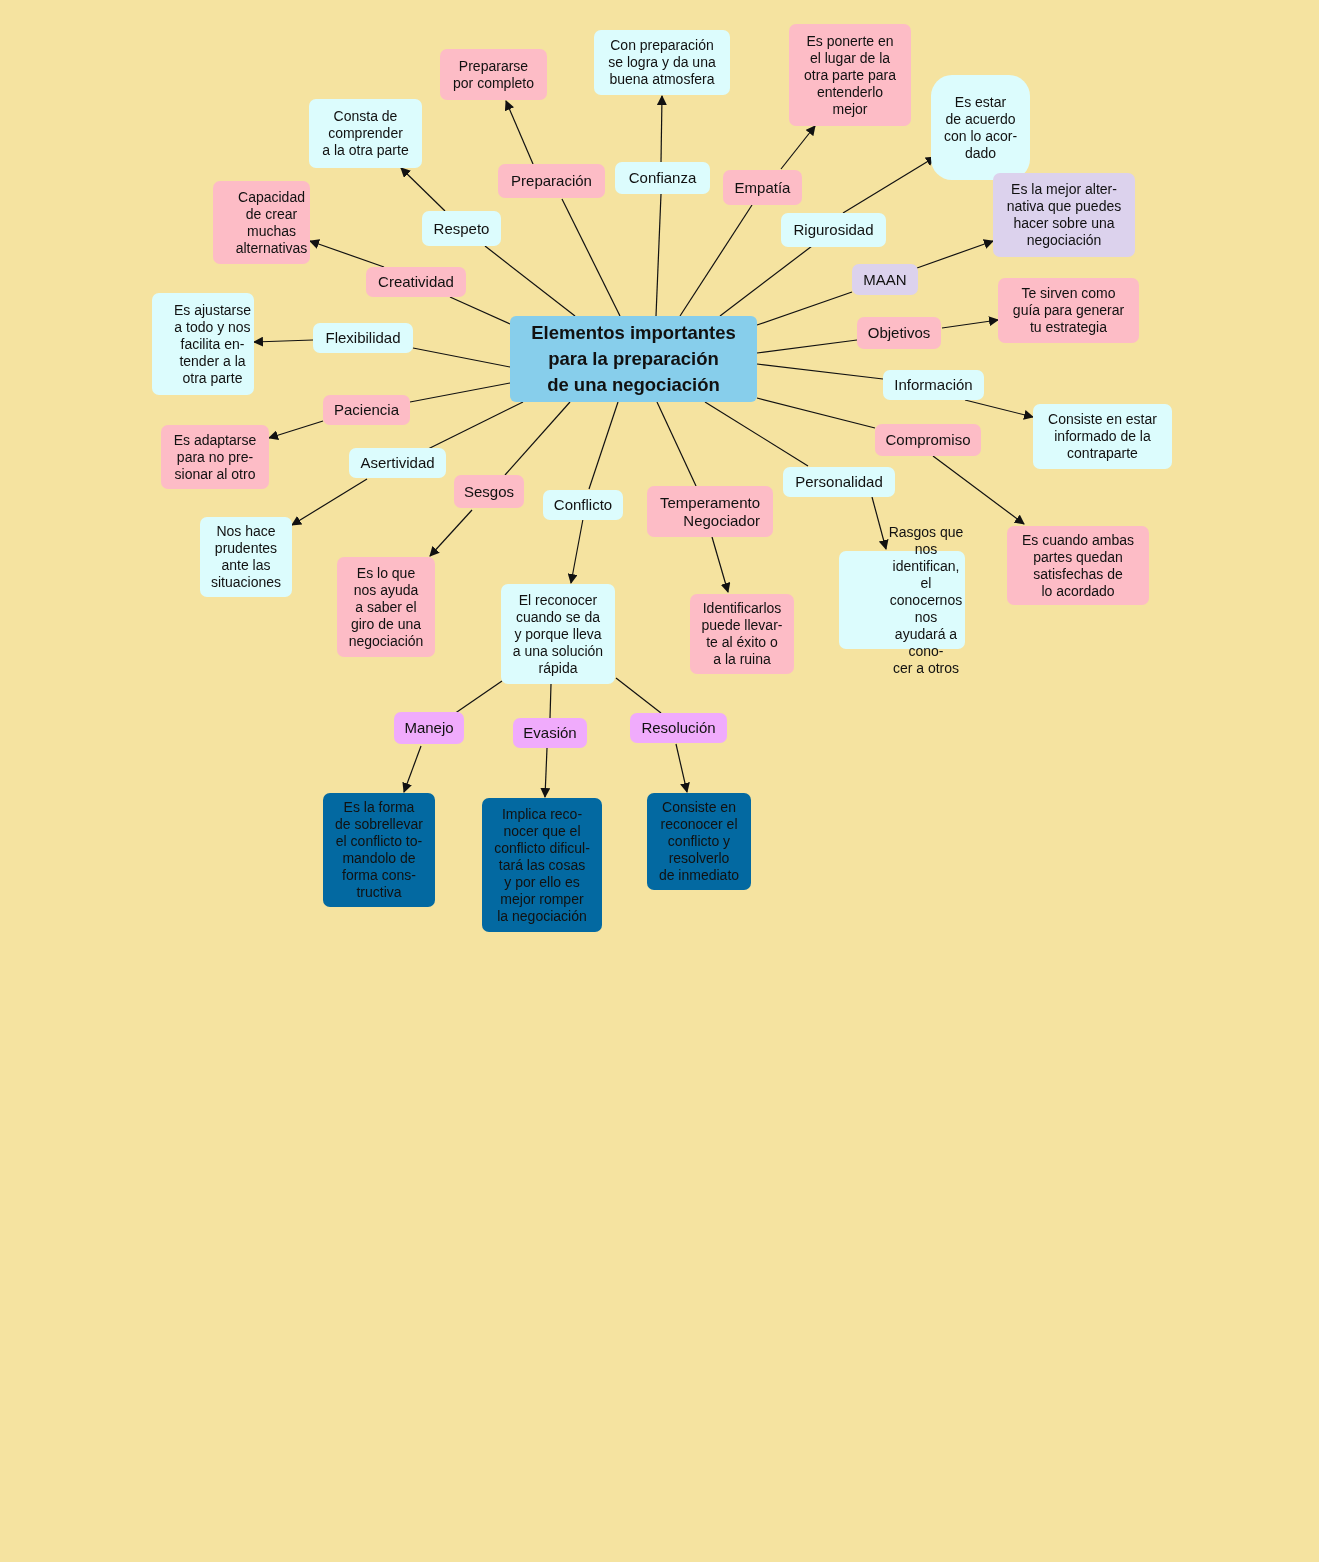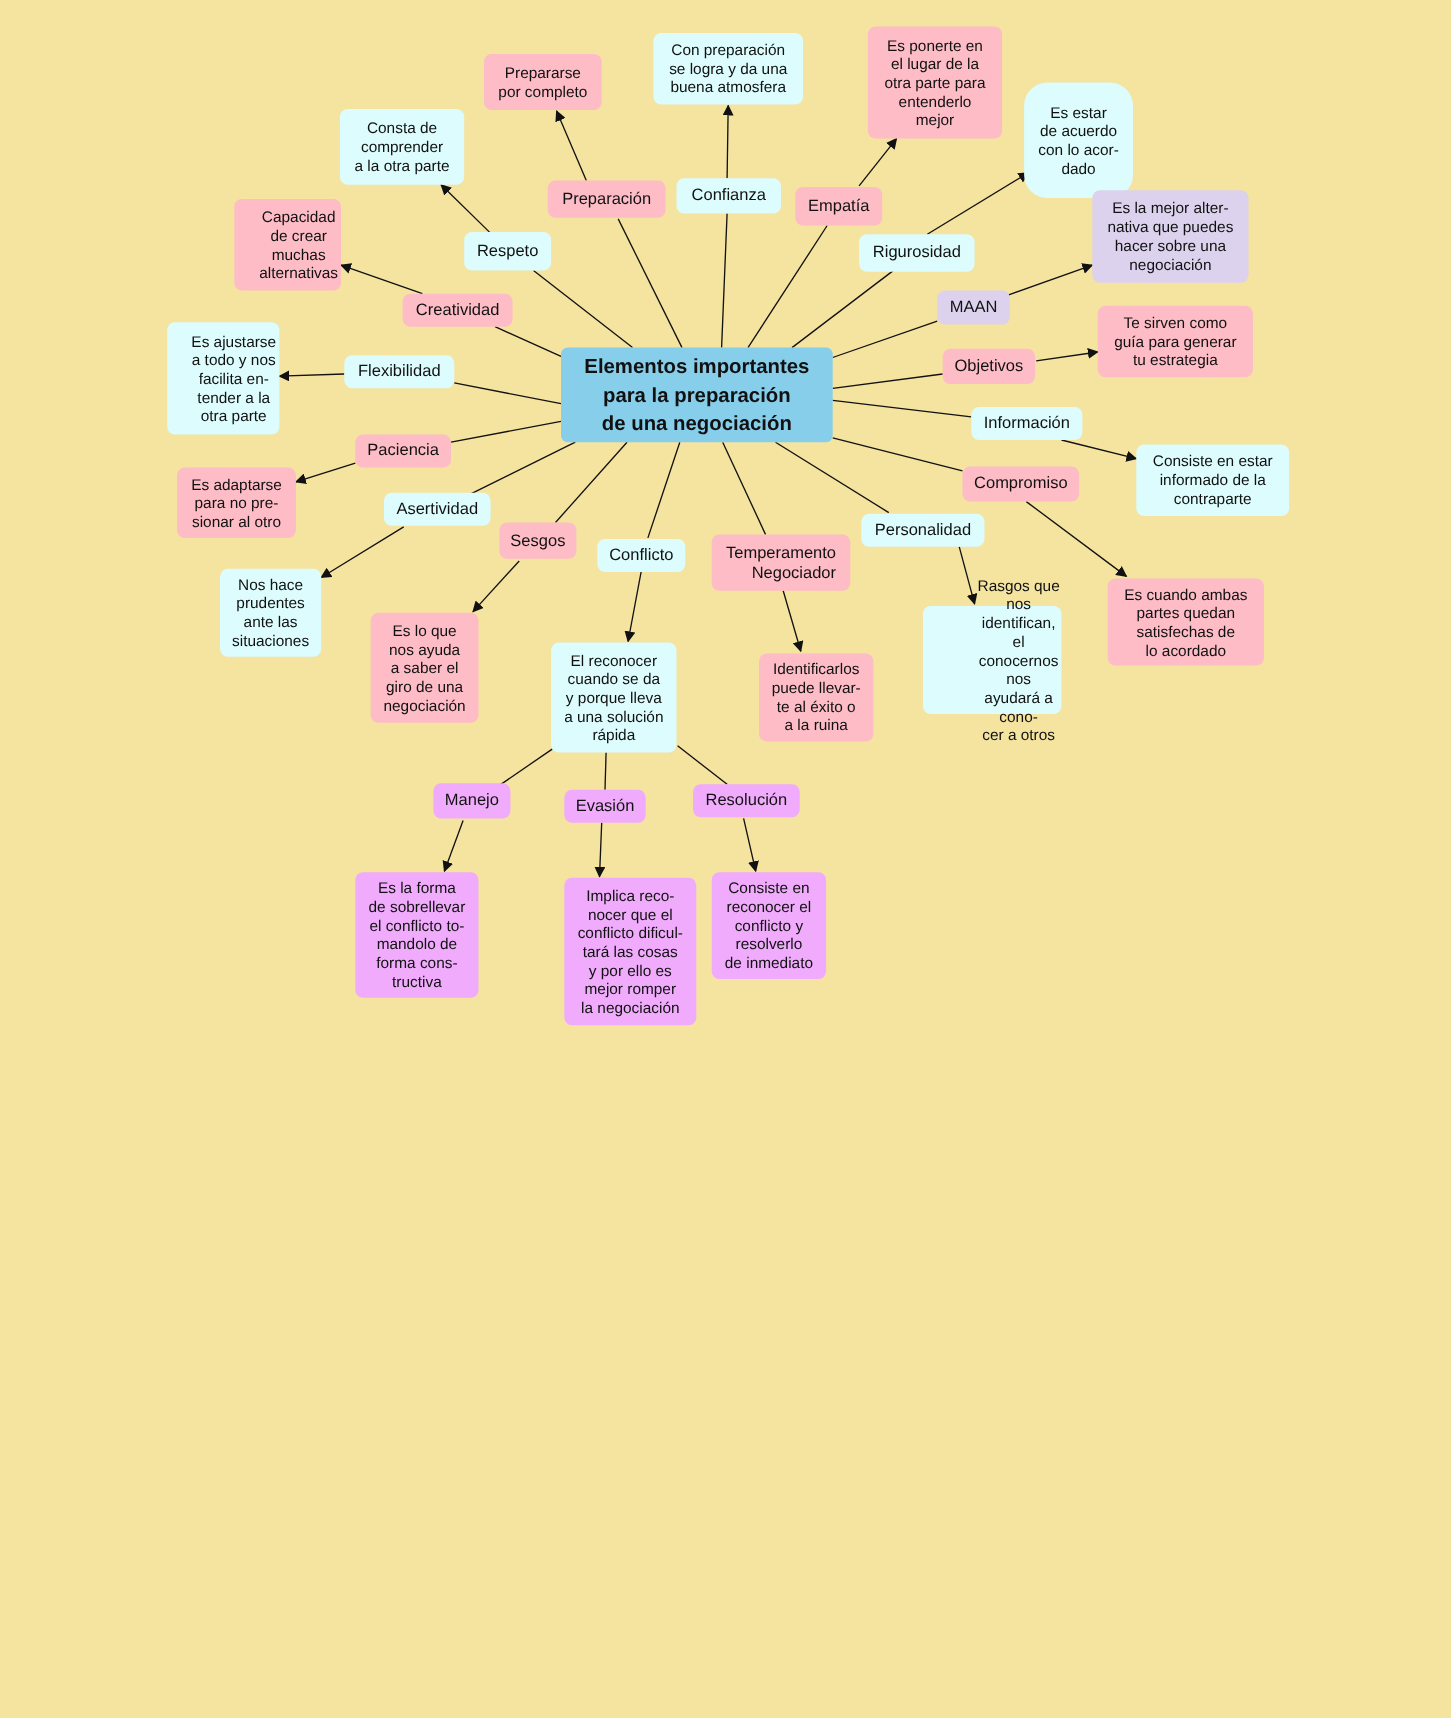--- a/index.html
+++ b/index.html
@@ -12,21 +12,21 @@
     position:absolute; box-sizing:border-box; border-radius:7px;
     display:flex; align-items:center; justify-content:center; text-align:center;
     color:#111; white-space:pre-line; line-height:17px; font-size:14px;
   }
   .label { font-size:15px; line-height:18px;text-align:right; }
   .desc  { font-size:14px; line-height:17px; }
   .center { background:#87ceeb; font-weight:bold; font-size:18.5px; line-height:26px; border-radius:6px; }
   .cyan   { background:#dcfcfd; }
   .pink   { background:#fdbcc6; }
   .lav    { background:#dcd2ed; }
-  .gold   { background:#f0abfc; }
+  .gold   { background:#0369a1; }
   .goldlbl{ background:#f0abfc; }
 </style>
 </head>
 <body>
 
 <svg id="edges" xmlns="http://www.w3.org/2000/svg">
   <defs>
     <marker id="arrow" markerWidth="10" markerHeight="10" refX="9" refY="5" orient="auto" markerUnits="userSpaceOnUse">
       <path d="M0,0 L10,5 L0,10 z" fill="#111"></path>
     </marker>
@@ -185,21 +185,21 @@
 
 <div class="node label goldlbl" style="left:394px;top:712px;width:70px;height:32px;">Manejo</div>
 <div class="node desc gold" style="left:323px;top:793px;width:112px;height:114px;">Es la forma
 de sobrellevar
 el conflicto to-
 mandolo de
 forma cons-
 tructiva</div>
 
 <div class="node label goldlbl" style="left:513px;top:718px;width:74px;height:30px;">Evasión</div>
-<div class="node desc gold" style="left:482px;top:798px;width:120px;height:134px;margin-left:31px;">Implica reco-
+<div class="node desc gold" style="left:482px;top:798px;width:120px;height:134px;">Implica reco-
 nocer que el
 conflicto dificul-
 tará las cosas
 y por ello es
 mejor romper
 la negociación</div>
 
 <div class="node label goldlbl" style="left:630px;top:713px;width:97px;height:30px;">Resolución</div>
 <div class="node desc gold" style="left:647px;top:793px;width:104px;height:97px;">Consiste en
 reconocer el

